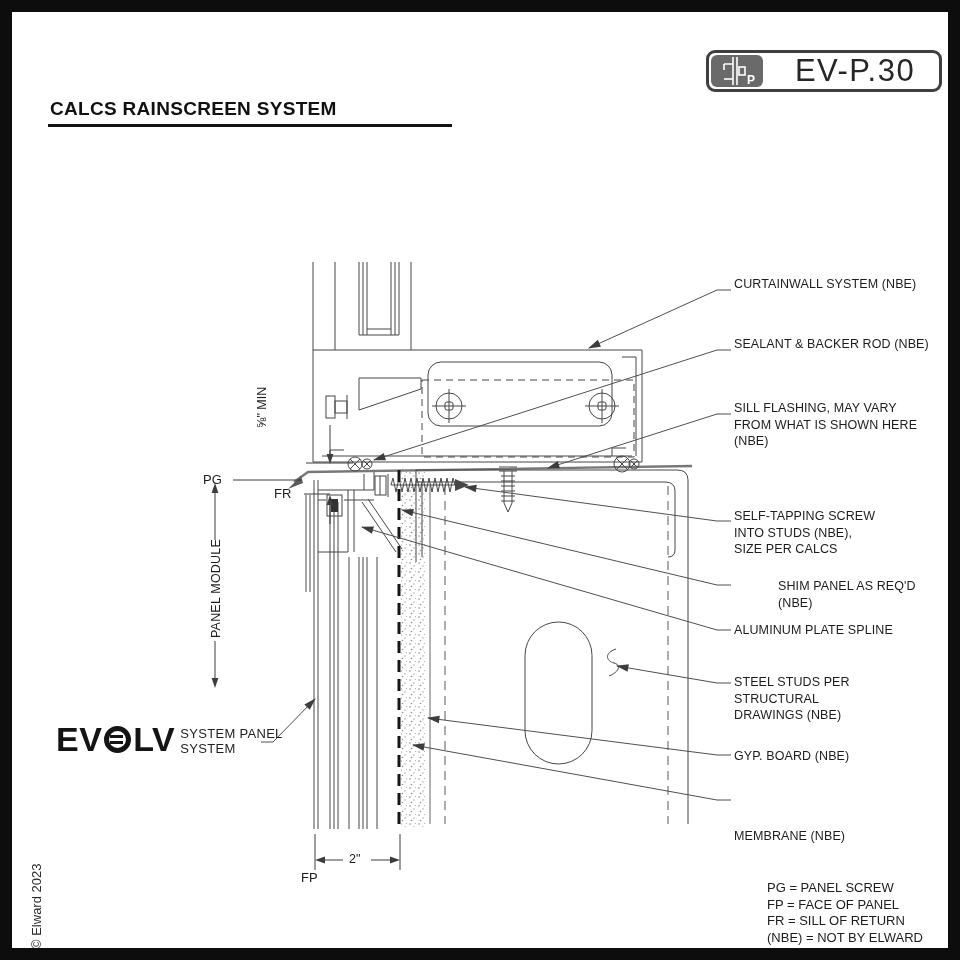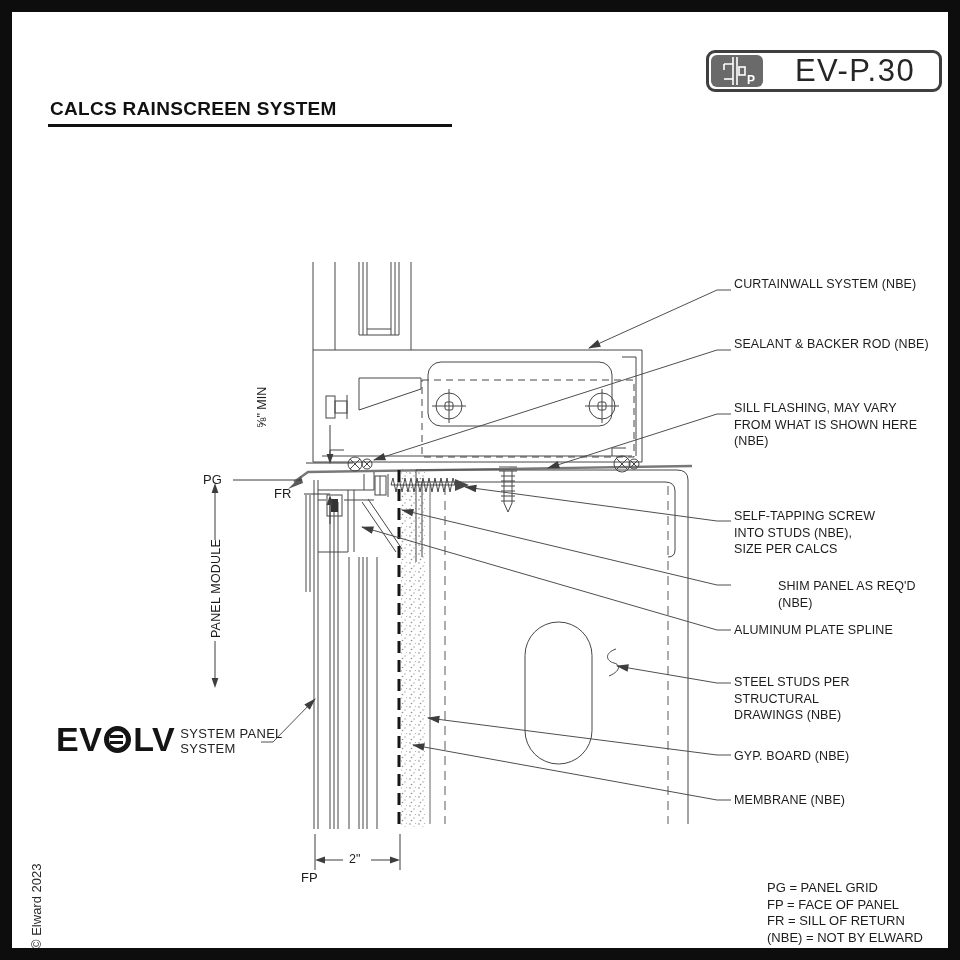--- a/index.html
+++ b/index.html
@@ -202,31 +202,31 @@
 (NBE)</div>
   <div class="abs callout" style="left:722px;top:496px;">SELF-TAPPING SCREW
 INTO STUDS (NBE),
 SIZE PER CALCS</div>
   <div class="abs callout" style="left:722px;top:566px;margin-left:44px;">SHIM PANEL AS REQ'D (NBE)</div>
   <div class="abs callout" style="left:722px;top:610px;">ALUMINUM PLATE SPLINE</div>
   <div class="abs callout" style="left:722px;top:662px;">STEEL STUDS PER
 STRUCTURAL
 DRAWINGS (NBE)</div>
   <div class="abs callout" style="left:722px;top:736px;">GYP. BOARD (NBE)</div>
-  <div class="abs callout" style="left:722px;top:780px;text-align:center;">MEMBRANE (NBE)</div>
+  <div class="abs callout" style="left:722px;top:816px;text-align:center;">MEMBRANE (NBE)</div>
 
   <div class="abs dim-label rot" style="left:243px;top:416px;font-size:12.5px;">⅝" MIN</div>
   <div class="abs dim-label" style="left:191px;top:460px;">PG</div>
   <div class="abs dim-label" style="left:262px;top:474px;">FR</div>
   <div class="abs dim-label rot" style="left:197px;top:626px;font-size:12.5px;letter-spacing:.2px;">PANEL MODULE</div>
   <div class="abs dim-label" style="left:337px;top:840px;font-size:12.5px;">2"</div>
   <div class="abs dim-label" style="left:289px;top:858px;">FP</div>
 
   <div class="abs legend">
-    <div>PG = PANEL GRID</div>
+    <div>PG = PANEL SCREW</div>
     <div>FP = FACE OF PANEL</div>
     <div>FR = SILL OF RETURN</div>
     <div>(NBE) = NOT BY ELWARD</div>
   </div>
 
   <div class="abs logo">
     <span class="logo-big">EV</span>
     <span class="logo-o">
         <span class="bar b1"></span>
         <span class="bar b2"></span>

